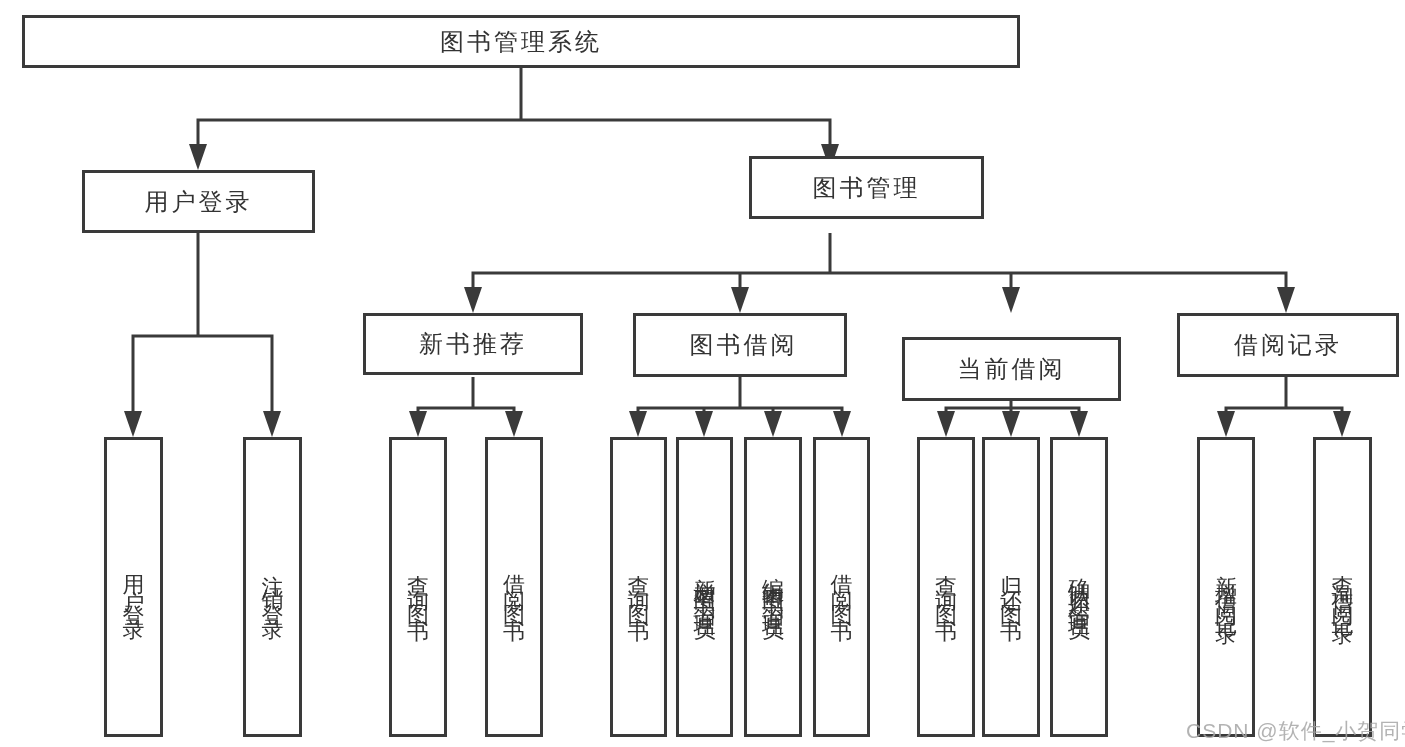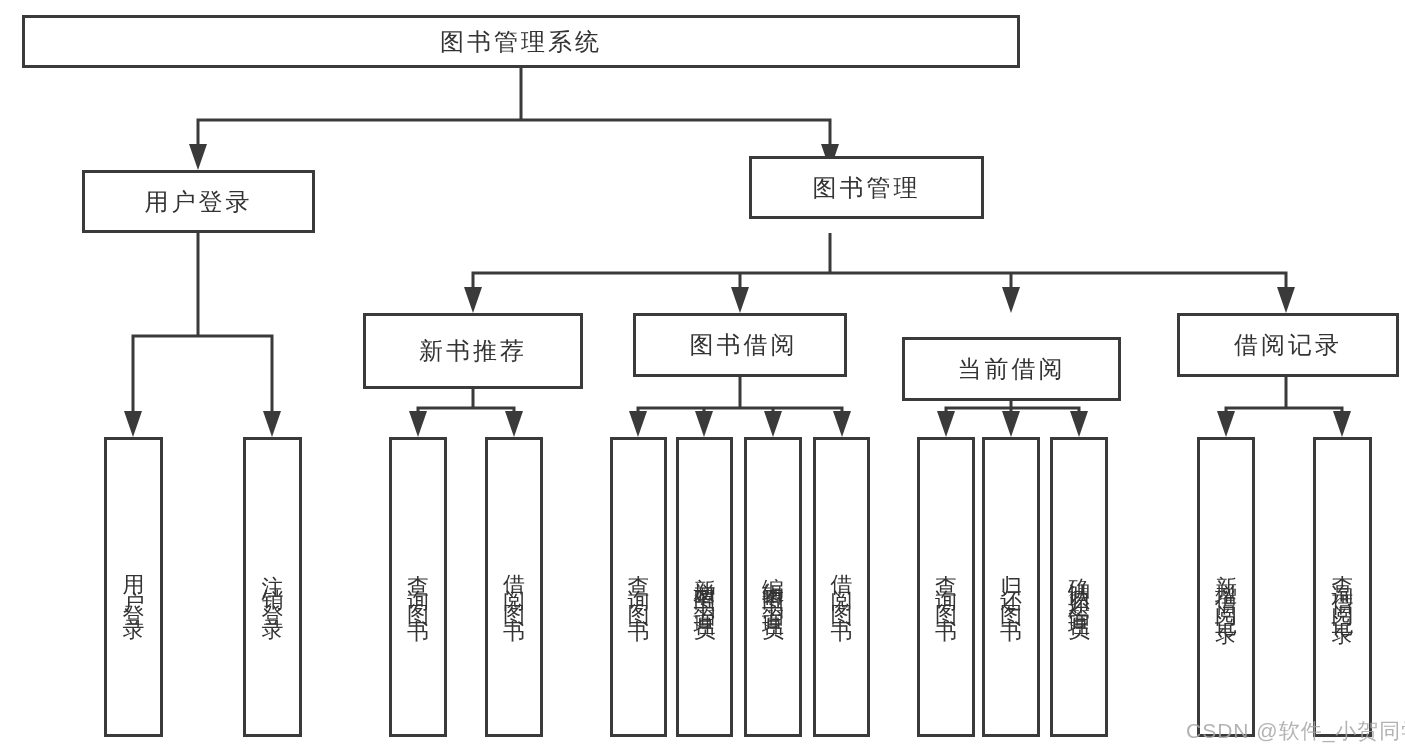--- a/index.html
+++ b/index.html
@@ -116,21 +116,21 @@
       <polygon points="1217,411 1235,411 1226,437"></polygon>
       <polygon points="1333,411 1351,411 1342,437"></polygon>
     </g>
   </svg>
 
   <div class="node" style="left:22px; top:15px; width:998px; height:53px;">图书管理系统</div>
 
   <div class="node" style="left:82px; top:170px; width:233px; height:63px;">用户登录</div>
   <div class="node" style="left:712px; top:156px; width:235px; height:63px;margin-left:37px;">图书管理</div>
 
-  <div class="node" style="left:363px; top:313px; width:220px; height:76px;">新书推荐</div>
+  <div class="node" style="left:363px; top:313px; width:220px; height:62px;">新书推荐</div>
   <div class="node" style="left:633px; top:313px; width:214px; height:64px;padding-left:7px;">图书借阅</div>
   <div class="node" style="left:902px; top:313px; width:219px; height:64px;margin-top:24px;">当前借阅</div>
   <div class="node" style="left:1177px; top:313px; width:222px; height:64px;">借阅记录</div>
 
   <div class="leaf v-short" style="left:104px; width:59px;">用户登录</div>
   <div class="leaf v-short" style="left:243px; width:59px;">注销登录</div>
 
   <div class="leaf v-short" style="left:389px; width:58px;">查询图书</div>
   <div class="leaf v-short" style="left:485px; width:58px;">借阅图书</div>
 

